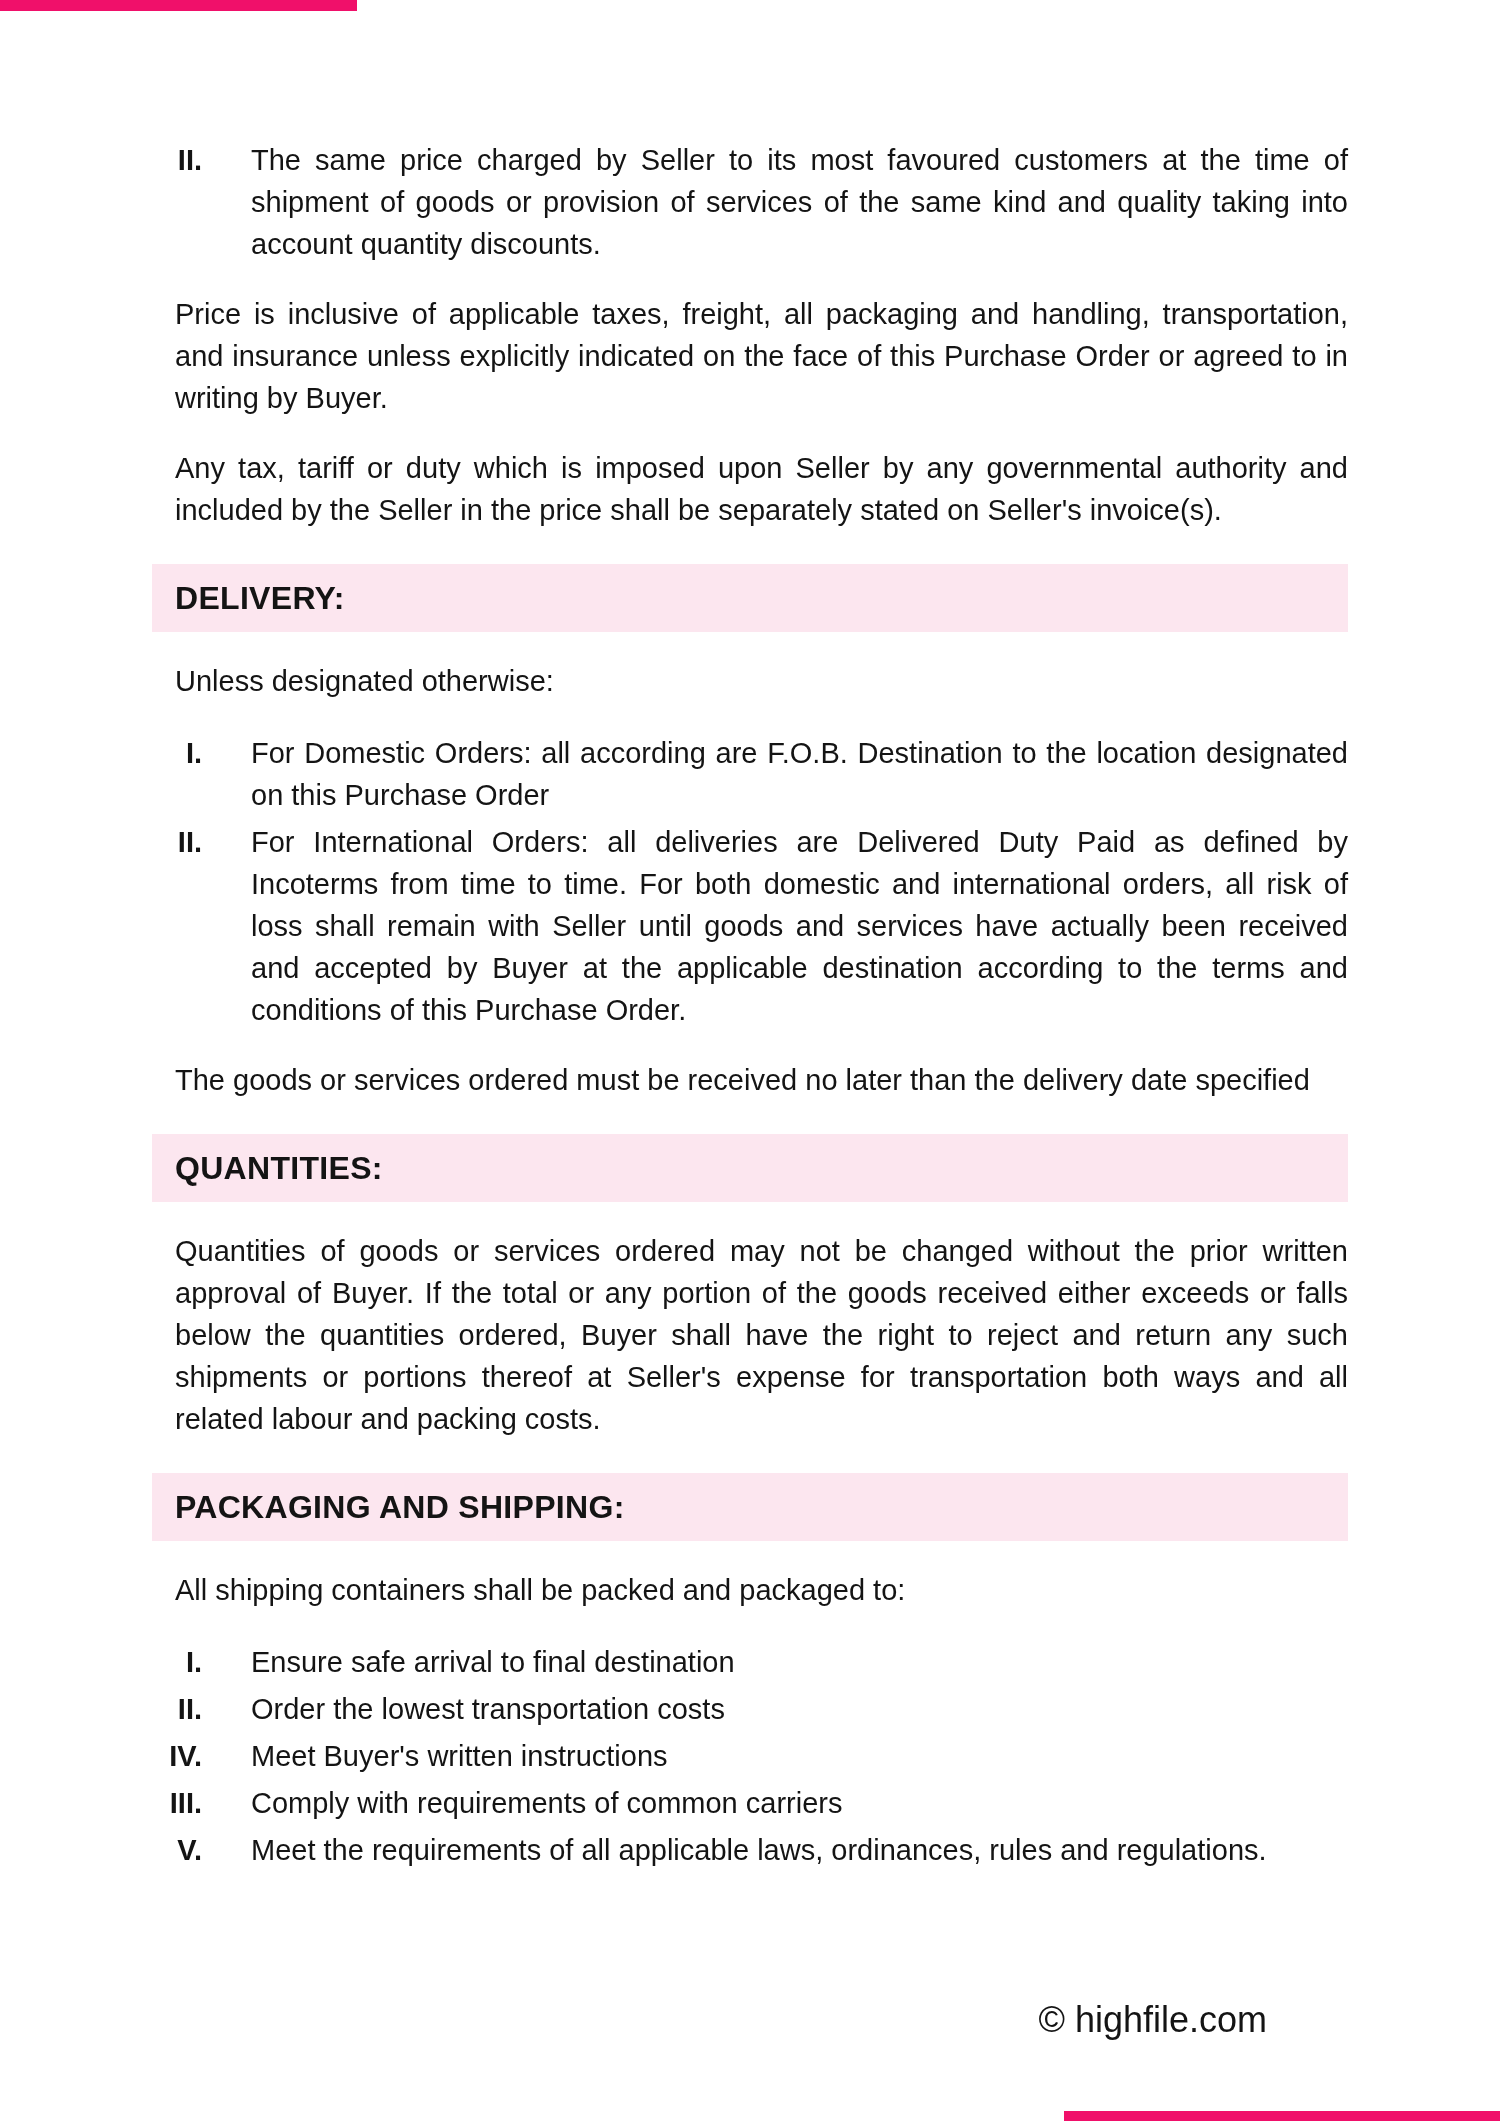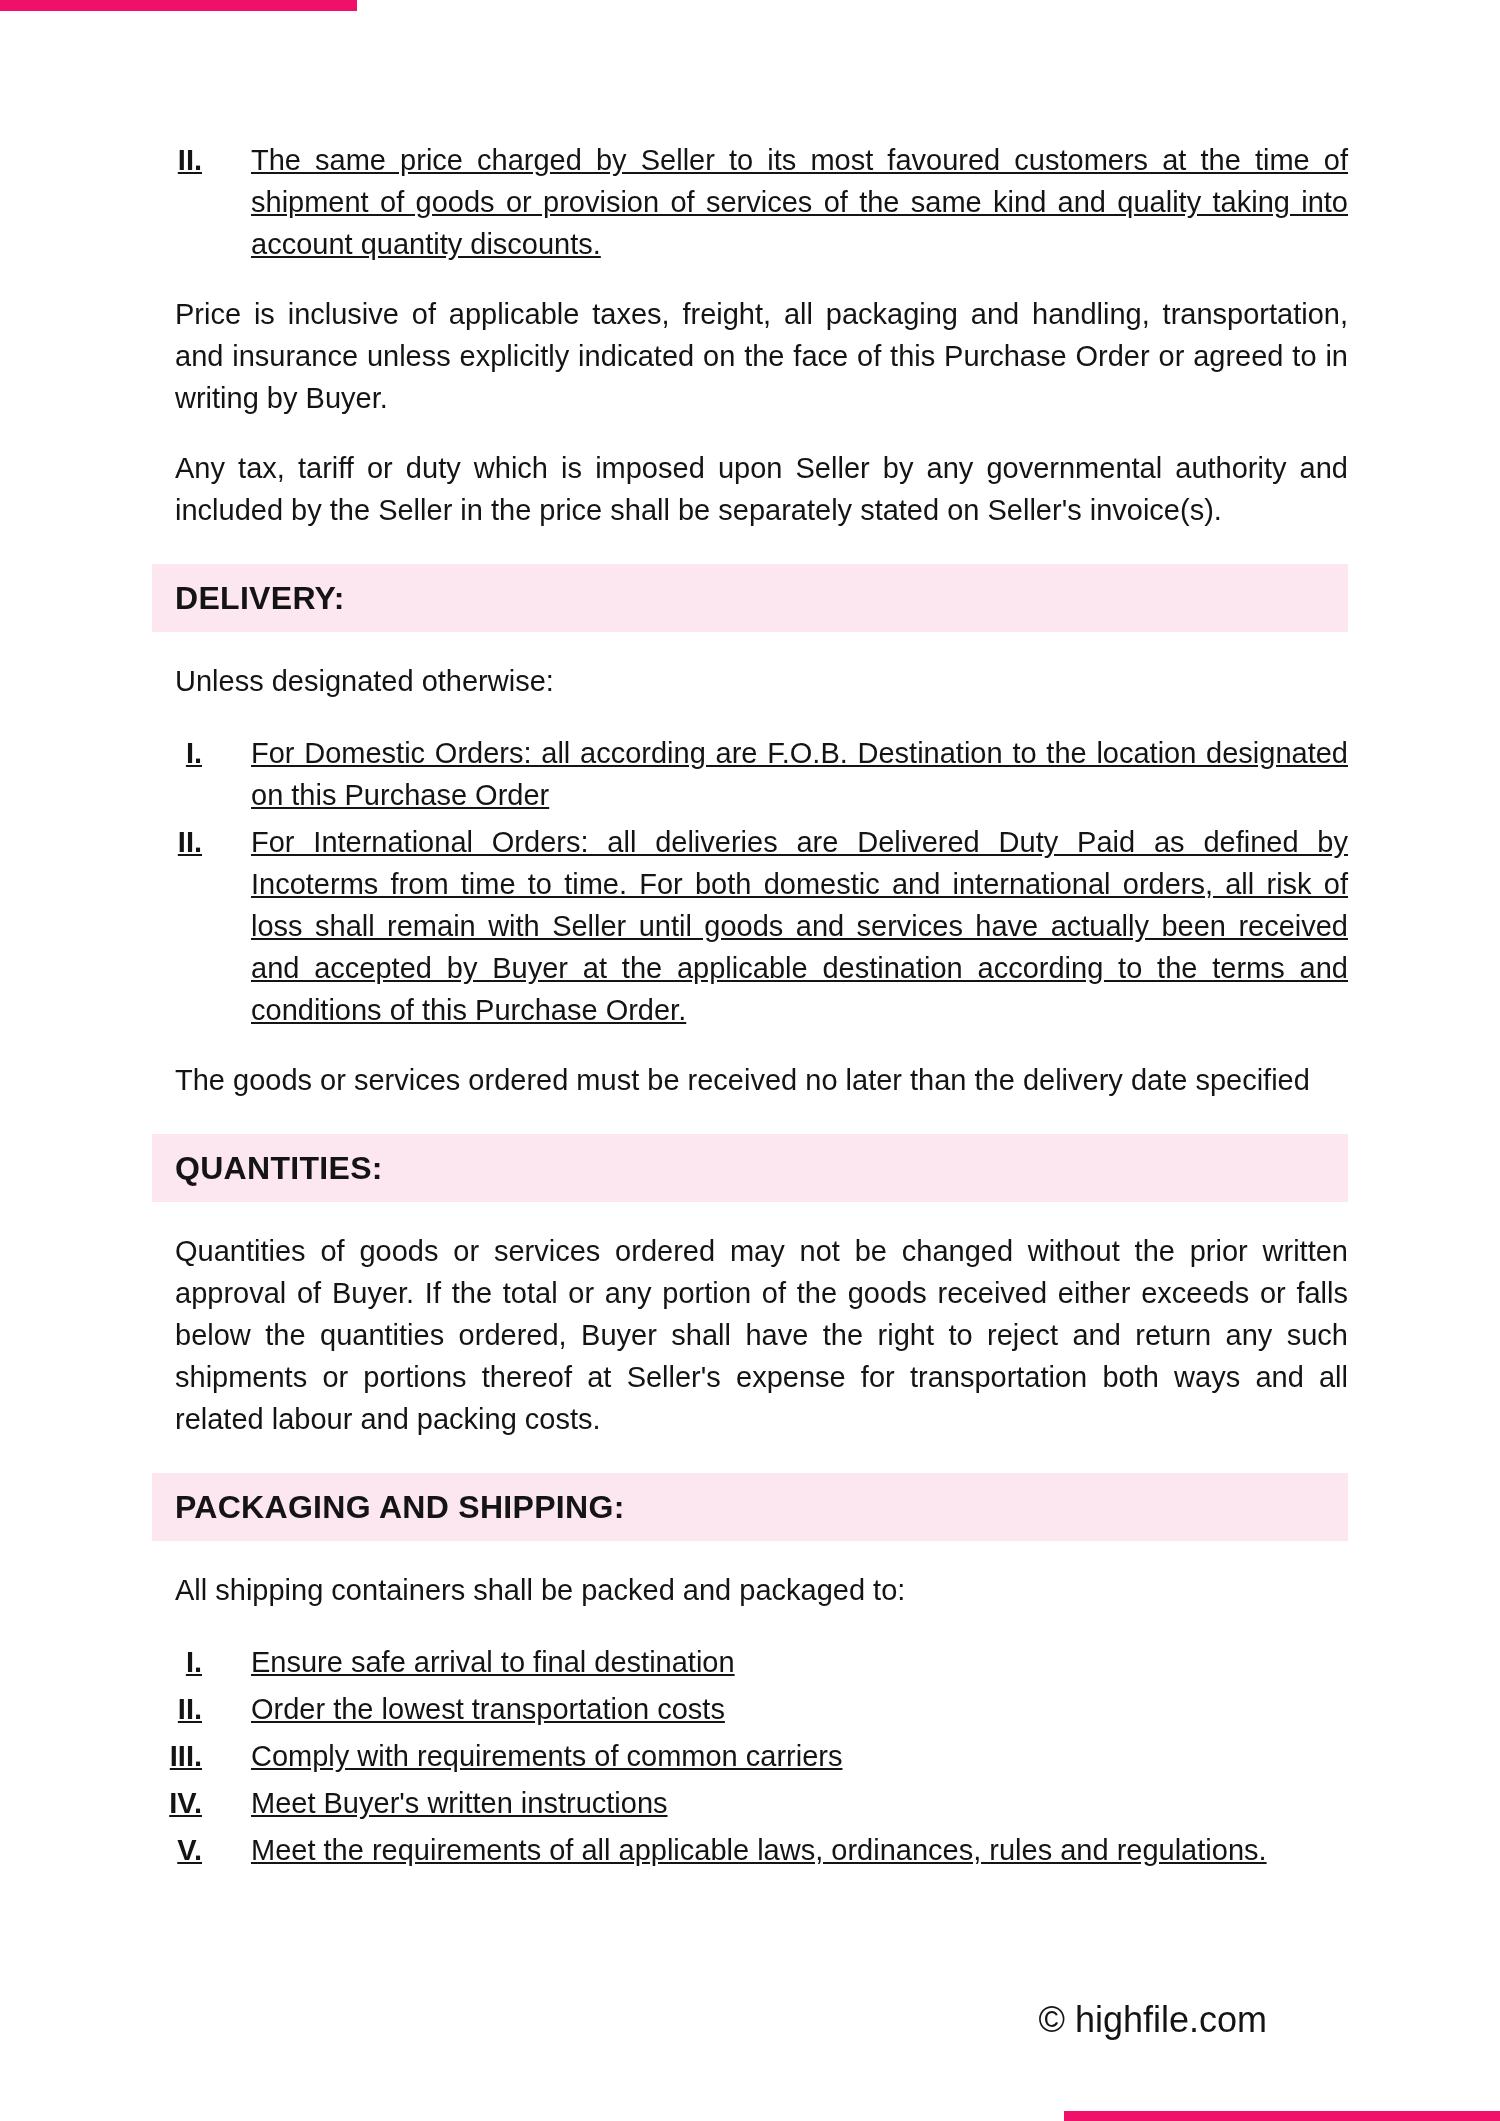--- a/index.html
+++ b/index.html
@@ -48,21 +48,20 @@
     margin: 33px 0 25px 0;
   }
   .para {
     margin: 28px 0 24px 23px;
   }
   .just { text-align: justify; }
   .rlist {
     list-style: none;
     margin: 30px 0 24px 0;
     padding: 0;
-    text-decoration: underline;
   }
   .rlist li {
     display: flex;
     margin: 5px 0;
   }
   .rlist .num {
     flex: 0 0 50px;
     text-align: right;
     font-weight: bold;
   }
@@ -120,26 +119,26 @@
   <ol class="rlist">
     <li>
       <span class="num">I.</span>
       <span class="txt">Ensure safe arrival to final destination</span>
     </li>
     <li>
       <span class="num">II.</span>
       <span class="txt">Order the lowest transportation costs</span>
     </li>
     <li>
+      <span class="num">IV.</span>
+      <span class="txt">Meet Buyer's written instructions</span>
+    </li>
+    <li>
       <span class="num">III.</span>
       <span class="txt">Comply with requirements of common carriers</span>
-    </li>
-    <li>
-      <span class="num">IV.</span>
-      <span class="txt">Meet Buyer's written instructions</span>
     </li>
     <li>
       <span class="num">V.</span>
       <span class="txt">Meet the requirements of all applicable laws, ordinances, rules and regulations.</span>
     </li>
   </ol>
 
 </main>
 
 <div class="footer">

